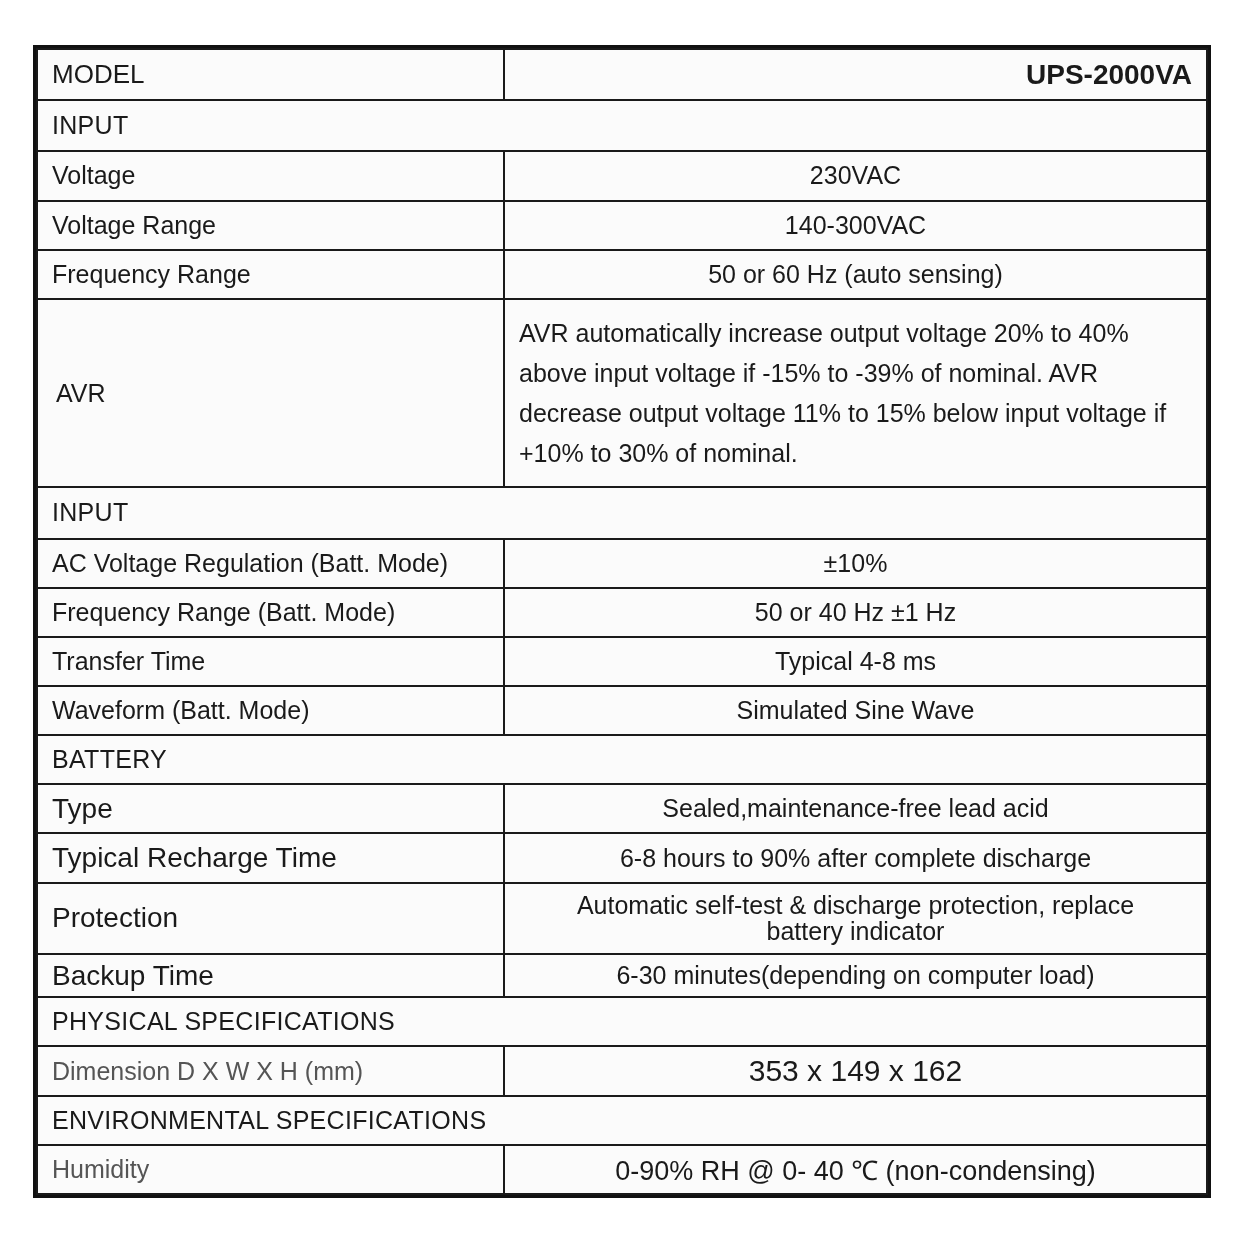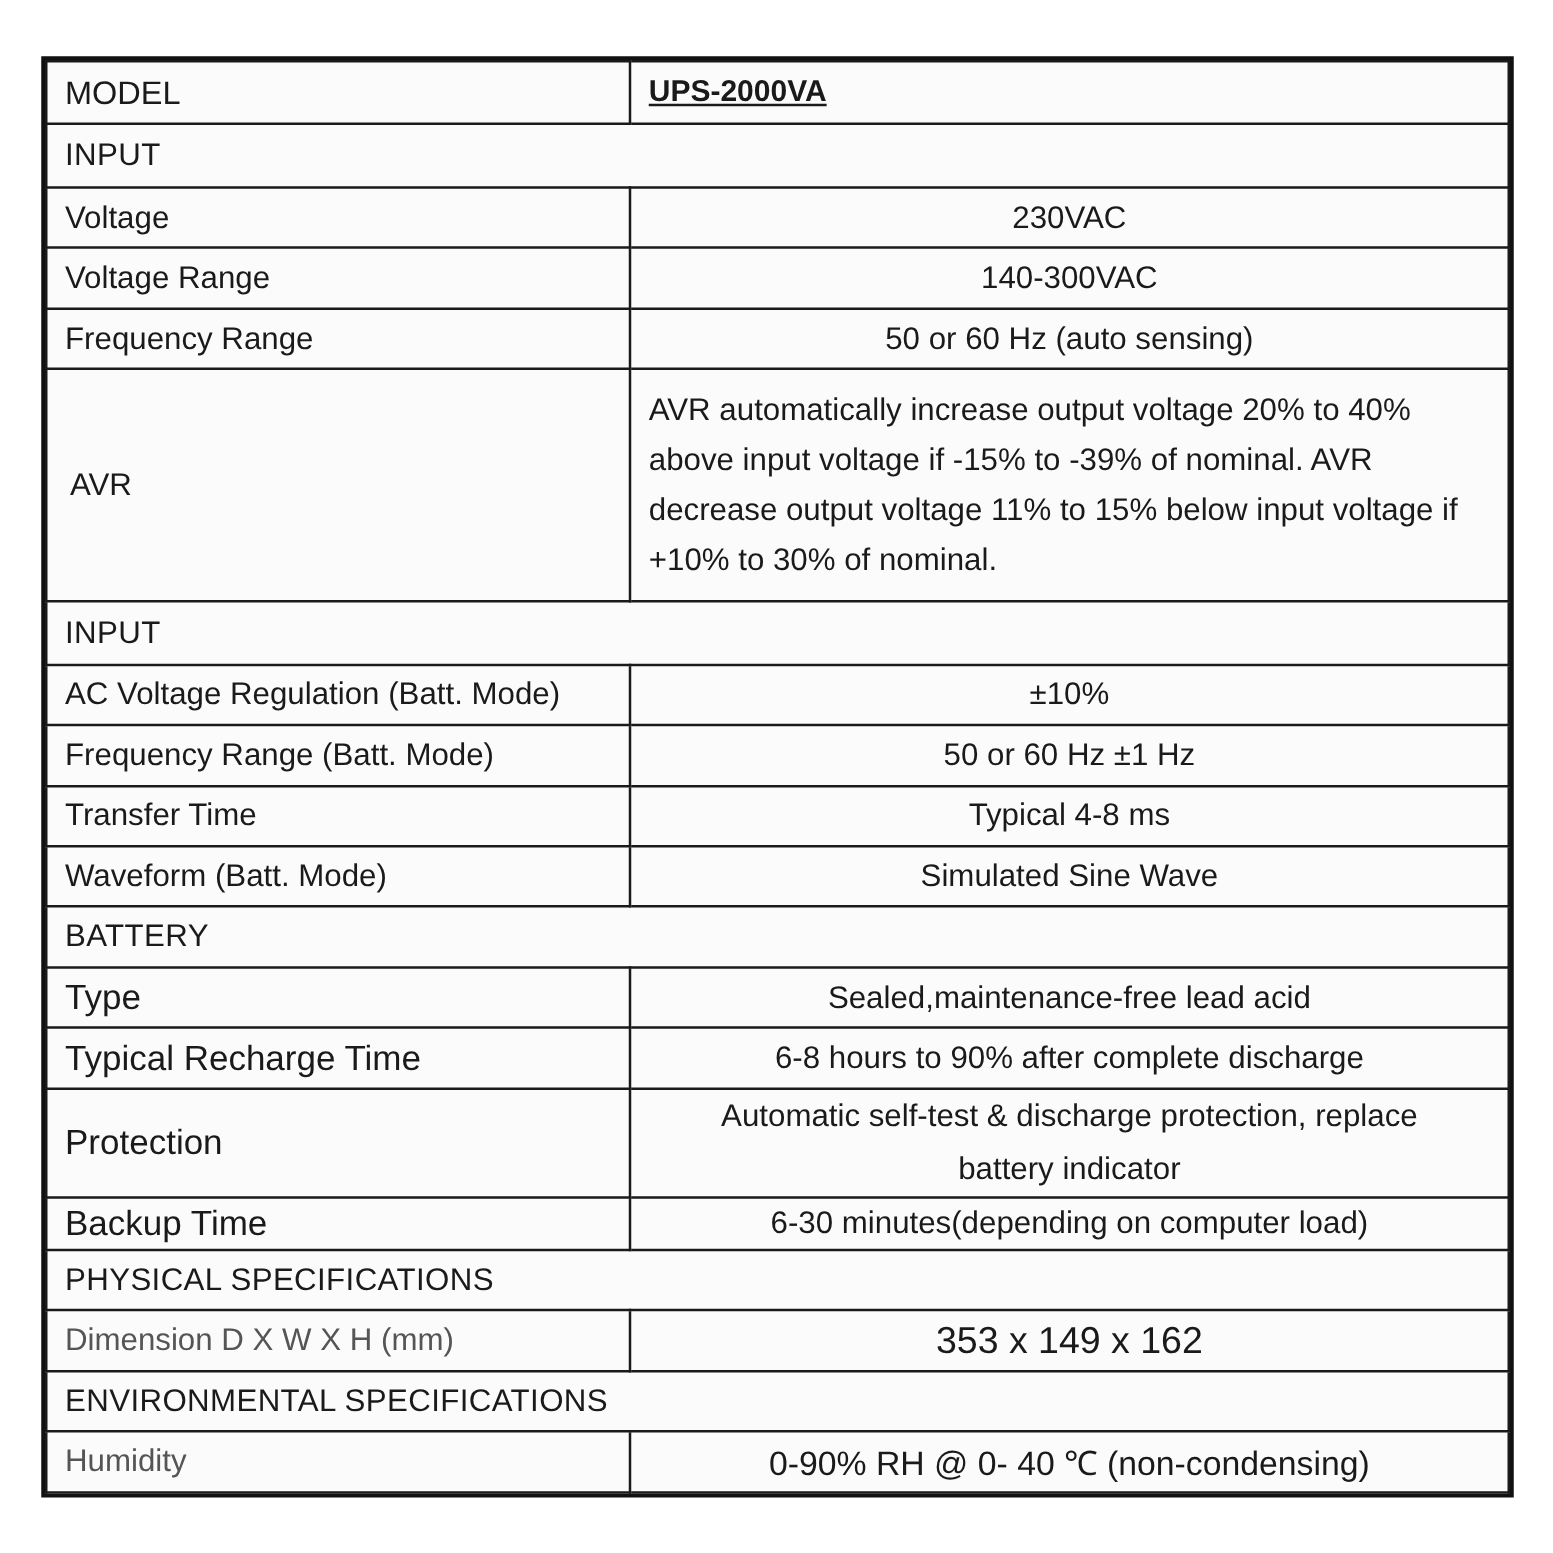--- a/index.html
+++ b/index.html
@@ -10,21 +10,21 @@
   }
   table { border-collapse: collapse; width: 100%; height: 100%; table-layout: fixed; }
   td {
     border: 2px solid #1a1a1a; padding: 0 14px; color: #1a1a1a;
     font-family: "Liberation Sans", sans-serif; font-size: 25px; vertical-align: middle;
   }
   td.label { width: 437px; text-align: left; }
   td.value { text-align: center; }
   td.section { font-weight: normal; font-size: 25px; letter-spacing: 0.3px; }
   td.model-label { font-weight: normal; font-size: 26px; }
-  td.model-value { font-weight: bold; font-size: 24px; text-align: left; text-decoration: underline; }
+  td.model-value { font-weight: bold; font-size: 28px; text-align: right; }
   td.avr-text { text-align: left; line-height: 40px; font-size: 25px; padding: 10px 14px; }
   td.dim { color: #555; }
 </style>
 </head>
 <body>
 
 <div class="sheet">
 <table>
   <tbody>
         <tr style="height:50px">
@@ -54,21 +54,21 @@
 
   <tr style="height:50px">
     <td colspan="2" class="section">INPUT</td>
   </tr>
   <tr style="height:48px">
     <td class="label">AC Voltage Regulation (Batt. Mode)</td>
     <td class="value">±10%</td>
   </tr>
   <tr style="height:48px">
     <td class="label">Frequency Range (Batt. Mode)</td>
-    <td class="value">50 or 60 Hz ±1 Hz</td>
+    <td class="value">50 or 40 Hz ±1 Hz</td>
   </tr>
   <tr style="height:48px">
     <td class="label">Transfer Time</td>
     <td class="value">Typical 4-8 ms</td>
   </tr>
   <tr style="height:48px">
     <td class="label">Waveform (Batt. Mode)</td>
     <td class="value">Simulated Sine Wave</td>
   </tr>
 
@@ -78,21 +78,21 @@
   <tr style="height:48px">
     <td class="label" style="font-size:28px">Type</td>
     <td class="value">Sealed,maintenance-free lead acid</td>
   </tr>
   <tr style="height:48px">
     <td class="label" style="font-size:28px">Typical Recharge Time</td>
     <td class="value">6-8 hours to 90% after complete discharge</td>
   </tr>
   <tr style="height:70px">
     <td class="label" style="font-size:28px">Protection</td>
-    <td class="value" style="line-height:42px; padding:0 60px">Automatic self-test &amp; discharge protection, replace battery indicator</td>
+    <td class="value" style="line-height:26px; padding:0 60px">Automatic self-test &amp; discharge protection, replace battery indicator</td>
   </tr>
   <tr style="height:42px">
     <td class="label" style="font-size:28px">Backup Time</td>
     <td class="value">6-30 minutes(depending on computer load)</td>
   </tr>
 
   <tr style="height:48px">
     <td colspan="2" class="section">PHYSICAL SPECIFICATIONS</td>
   </tr>
   <tr style="height:48px">

